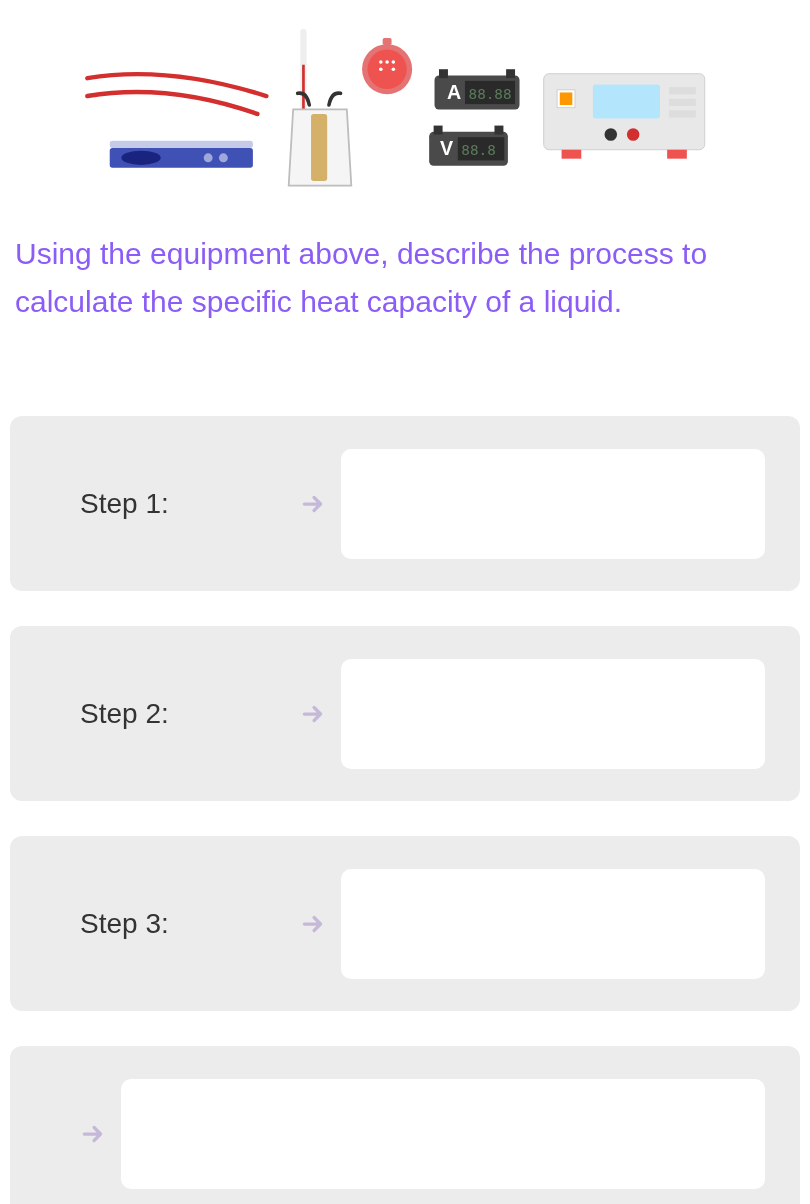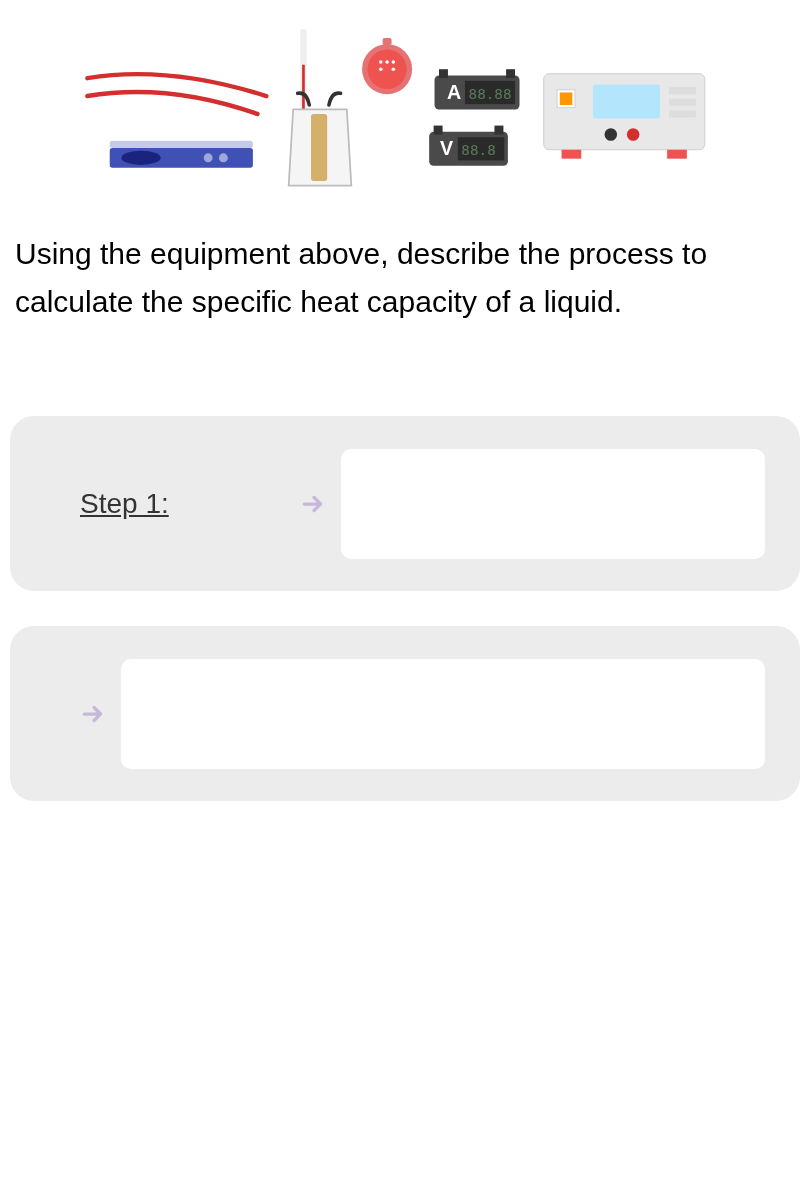--- a/index.html
+++ b/index.html
@@ -18,37 +18,36 @@
       padding: 20px;
     }
     .equipment-svg {
       width: 100%;
       height: 100%;
     }
     .question-text {
       padding: 20px 15px 30px 15px;
       font-size: 30px;
       line-height: 1.6;
-      color: #000000;
+      color: #8b5cf6;
       font-weight: 400;
     }
     .steps-container {
       margin-top: 60px;
       padding: 0 10px;
     }
     .step-card {
       background: #ececec;
-      border-radius: 24px;
+      border-radius: 12px;
       height: 175px;
       margin-bottom: 35px;
       display: flex;
       align-items: center;
       padding: 0 35px 0 70px;
       position: relative;
-      text-decoration: underline;
     }
     .step-label {
       font-size: 28px;
       color: #333333;
       width: 220px;
       flex-shrink: 0;
     }
     .arrow-icon {
       width: 26px;
       height: 26px;
@@ -128,21 +127,35 @@
 <div class="steps-container">
 
   <div class="step-card">
     <div class="step-label">Step 1:</div>
     <svg class="arrow-icon" viewBox="0 0 24 24">
       <path d="M 4 12 L 18 12 M 13 6 L 19 12 L 13 18" stroke="#c5b8d8" stroke-width="3" fill="none" stroke-linecap="round" stroke-linejoin="round"></path>
     </svg>
     <div class="answer-box"></div>
   </div>
 
+  <div class="step-card">
+    <div class="step-label">Step 2:</div>
+    <svg class="arrow-icon" viewBox="0 0 24 24">
+      <path d="M 4 12 L 18 12 M 13 6 L 19 12 L 13 18" stroke="#c5b8d8" stroke-width="3" fill="none" stroke-linecap="round" stroke-linejoin="round"></path>
+    </svg>
+    <div class="answer-box"></div>
+  </div>
 
+  <div class="step-card">
+    <div class="step-label">Step 3:</div>
+    <svg class="arrow-icon" viewBox="0 0 24 24">
+      <path d="M 4 12 L 18 12 M 13 6 L 19 12 L 13 18" stroke="#c5b8d8" stroke-width="3" fill="none" stroke-linecap="round" stroke-linejoin="round"></path>
+    </svg>
+    <div class="answer-box"></div>
+  </div>
 
   <div class="step-card">
     <svg class="arrow-icon" viewBox="0 0 24 24">
       <path d="M 4 12 L 18 12 M 13 6 L 19 12 L 13 18" stroke="#c5b8d8" stroke-width="3" fill="none" stroke-linecap="round" stroke-linejoin="round"></path>
     </svg>
     <div class="answer-box"></div>
   </div>
 
 </div>
 

